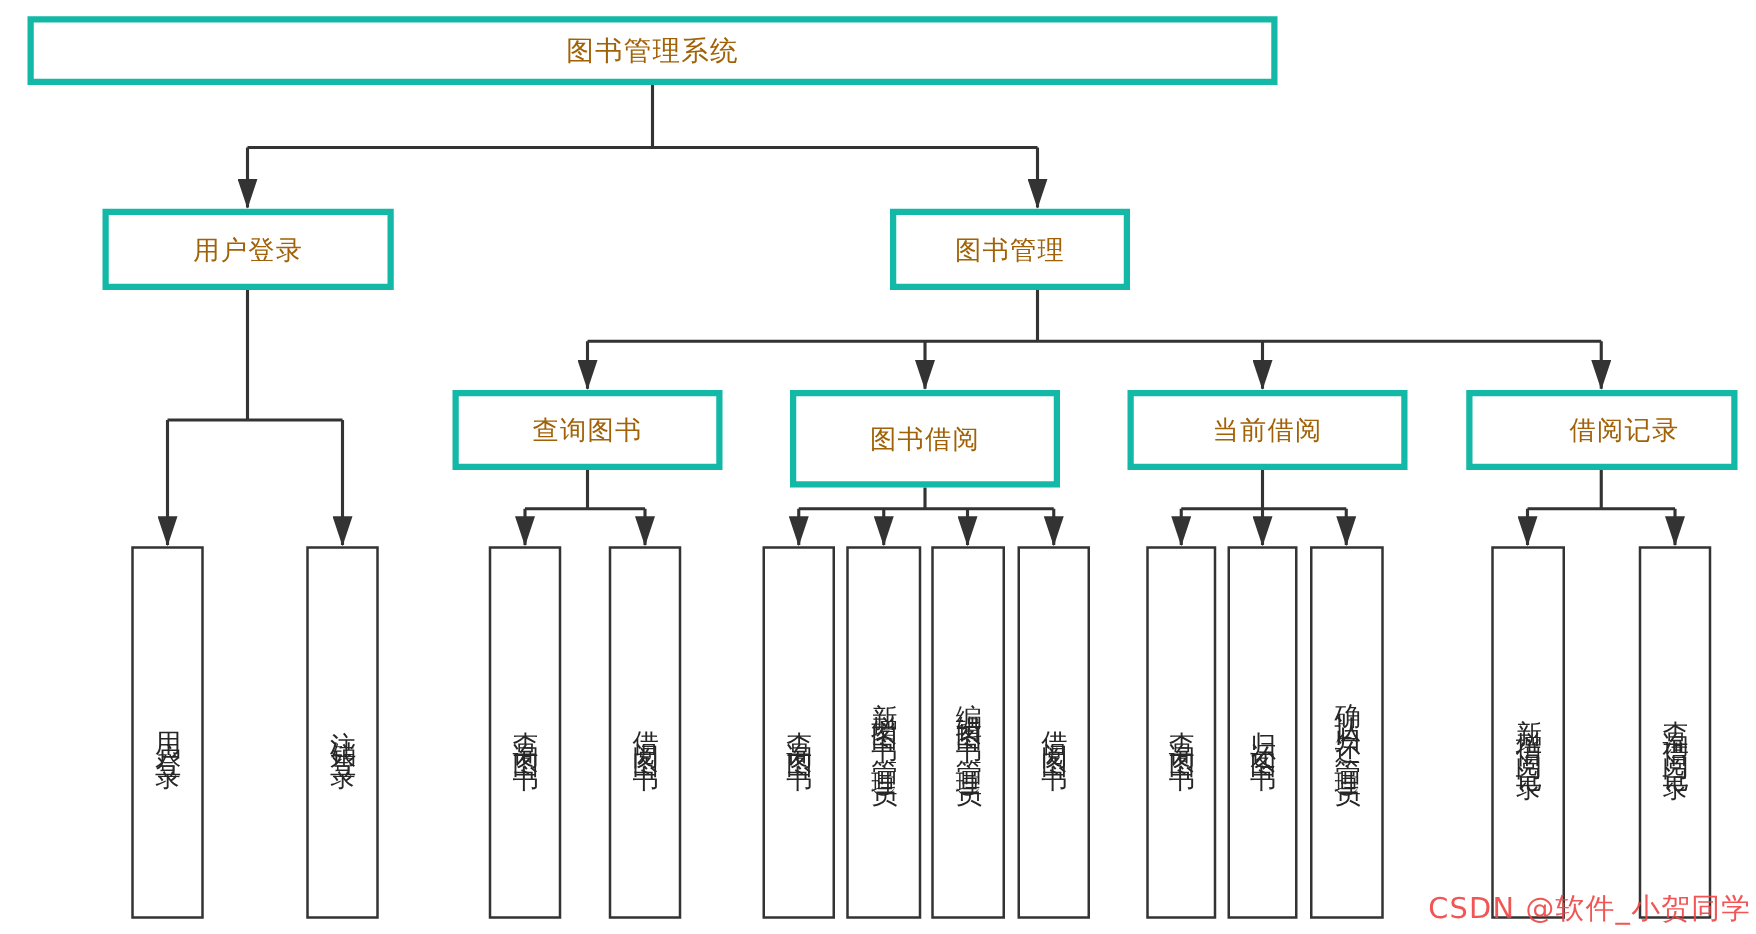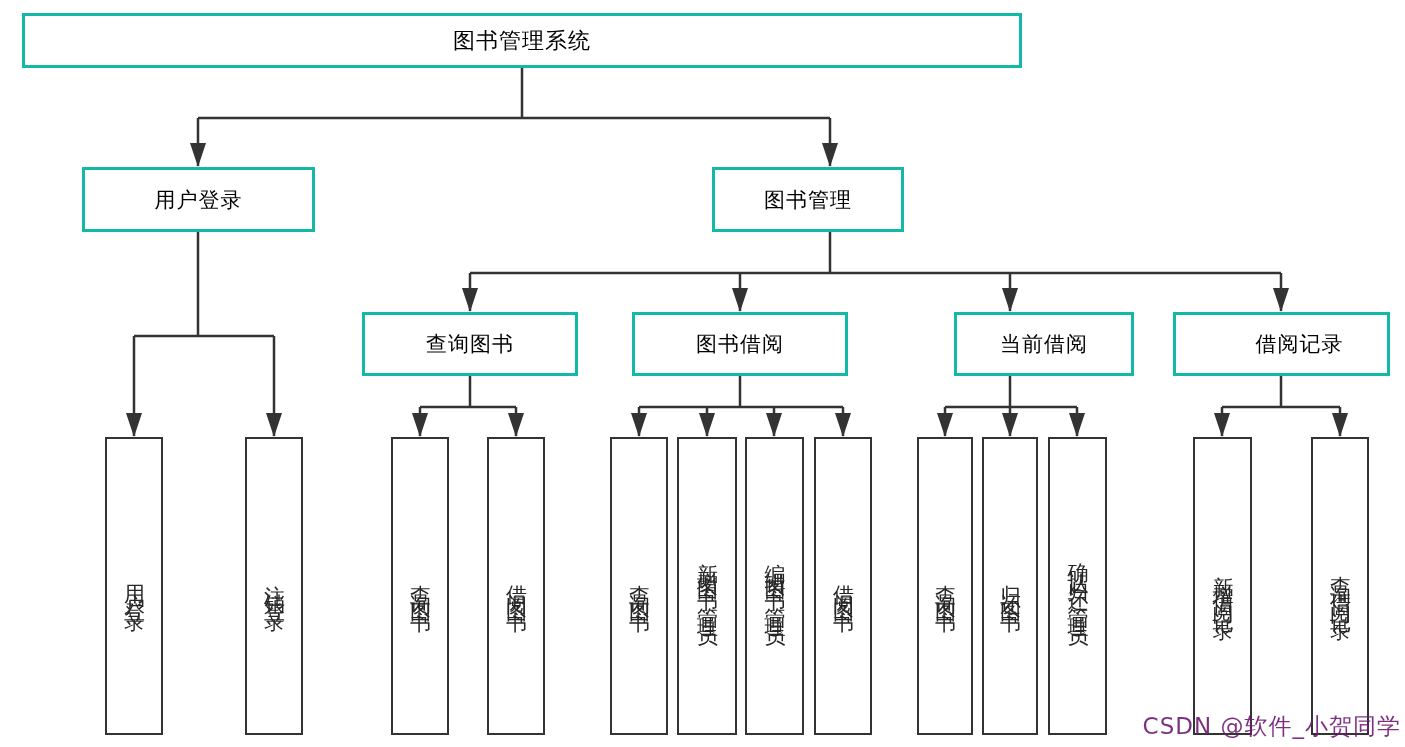--- a/index.html
+++ b/index.html
@@ -29,25 +29,25 @@
   }
   .arrow {
     stroke: #333333;
     stroke-width: 2.5;
     fill: none;
   }
   .node {
     position: absolute;
     box-sizing: border-box;
     background: #ffffff;
-    border: 3px solid #14b8a6;
+    border: 5px solid #14b8a6;
     display: flex;
     align-items: center;
     justify-content: center;
-    color: #000000;
+    color: #a16207;
     font-size: 21px;
     letter-spacing: 1px;
     white-space: nowrap;
   }
   .node.root {
     font-size: 22px;
   }
   .leaf {
     position: absolute;
     box-sizing: border-box;
@@ -64,21 +64,21 @@
   .leaf .vtext {
     writing-mode: vertical-rl;
     letter-spacing: 9px;
     line-height: 1;
   }
   .watermark {
     position: absolute;
     right: 4px;
     bottom: 5px;
     font-size: 23px;
-    color: #701a75;
+    color: #ef4444;
     opacity: 0.9;
     letter-spacing: 1px;
     white-space: nowrap;
   }
 </style>
 </head>
 <body>
 
 <div class="canvas">
 
@@ -125,22 +125,22 @@
     <path class="arrow" marker-end="url(#arrowhead)" d="M1222,407 V436"></path>
     <path class="arrow" marker-end="url(#arrowhead)" d="M1340,407 V436"></path>
   </svg>
 
   <div class="node root" style="left:22px; top:13px; width:1000px; height:55px;">图书管理系统</div>
 
   <div class="node" style="left:82px; top:167px; width:233px; height:65px;">用户登录</div>
   <div class="node" style="left:712px; top:167px; width:192px; height:65px;">图书管理</div>
 
   <div class="node" style="left:362px; top:312px; width:216px; height:64px;">查询图书</div>
-  <div class="node" style="left:632px; top:312px; width:216px; height:64px;">图书借阅</div>
-  <div class="node" style="left:954px; top:312px; width:180px; height:64px;">当前借阅</div>
+  <div class="node" style="left:632px; top:312px; width:216px; height:78px;">图书借阅</div>
+  <div class="node" style="left:902px; top:312px; width:224px; height:64px;">当前借阅</div>
   <div class="node" style="left:1173px; top:312px; width:217px; height:64px;padding-left:36px;">借阅记录</div>
 
   <div class="leaf" style="left:105px; width:58px;">
     <span class="vtext">用户登录</span>
   </div>
   <div class="leaf" style="left:245px; width:58px;">
     <span class="vtext">注销登录</span>
   </div>
 
   <div class="leaf" style="left:391px; width:58px;">

